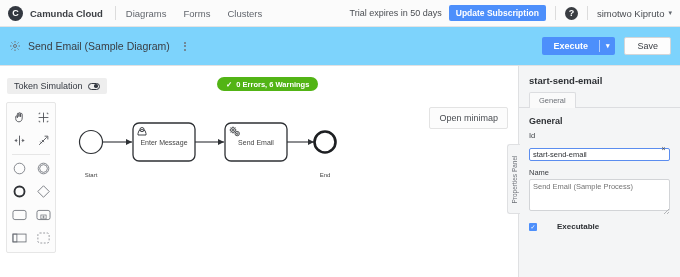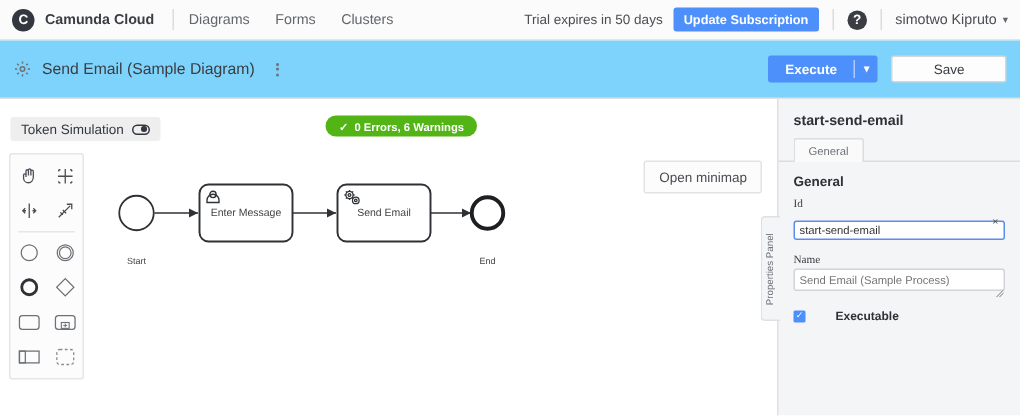--- a/index.html
+++ b/index.html
@@ -70,21 +70,21 @@
   .btn-exec {
     background: #4d8ffb; color: #fff; font-size: 9px; font-weight: bold;
     height: 18px; display: flex; align-items: center;
     border-radius: 2px; overflow: hidden; margin-left: 29px;
   }
   .btn-exec .lbl { padding: 0 11px; }
   .btn-exec .div { width: 1px; height: 12px; background: rgba(255,255,255,.55); }
   .btn-exec .dd { padding: 0 6px; font-size: 7px; }
   .btn-save {
     background: #fdfdfd; border: 1px solid #d4d6d8; border-radius: 2px;
-    font-size: 9px; color: #3a3d42; height: 18px; padding: 0 27px;
+    font-size: 9px; color: #3a3d42; height: 18px; padding: 0 12px;
     margin-left: 9px; display: flex; align-items: center;
   }
 
   
   .canvas {
     position: absolute; top: 66px; left: 0; width: 518px; height: 211px;
     background: #ffffff; overflow: hidden; padding-left: 20px;
   }
   .token-sim {
     position: absolute; top: 12px; left: 7px;
@@ -142,36 +142,36 @@
   }
   .tabs { border-bottom: 1px solid #dcdde0; display: flex; margin: 0 -10px 0 -10px; padding: 0 10px; }
   .tab {
     background: #fafafa; border: 1px solid #dcdde0; border-bottom: none;
     border-radius: 2px 2px 0 0;
     font-size: 7.5px; color: #6c7077; padding: 3px 9px; margin-bottom: -1px;
   }
   .sec-title {
     font-size: 9px; font-weight: bold; color: #2e3135; margin: 8px 0 5px 0;
   }
-  .field-label { font-size: 7.5px; color: #3a3d42; margin-bottom: 2.5px; font-family: Liberation Serif, serif; }
+  .field-label { font-size: 7.5px; color: #3a3d42; margin-bottom: 2.5px; }
   .input-wrap { position: relative; margin-bottom: 7px; }
   .txt-input {
     width: 100%; height: 13px;
     border: 1px solid #5b8def; border-radius: 2px; background: #fff;
     font-size: 7.5px; color: #2e3135;
     font-family: "Liberation Sans", sans-serif;
     padding: 0 14px 0 3px; outline: none;
   }
   .clear-x {
     position: absolute; right: 3px; top: 2.5px;
     width: 7px; height: 7px; font-size: 7px; line-height: 7px;
     color: #4a4d52; text-align: center;
   }
   .txt-area {
-    width: 100%; height: 15px; resize: none;
+    width: 100%; height: 32px; resize: none;
     border: 1px solid #d2d4d7; border-radius: 2px; background: #fff;
     font-size: 7.5px; color: #9a9da1;
     font-family: "Liberation Sans", sans-serif;
     padding: 2px 3px; outline: none; overflow: hidden;
   }
   .resize-grip {
     position: absolute; right: 1px; bottom: 1px;
     width: 5px; height: 5px;
     background:
       linear-gradient(135deg, transparent 45%, #b4b6b9 45%, #b4b6b9 58%, transparent 58%),

